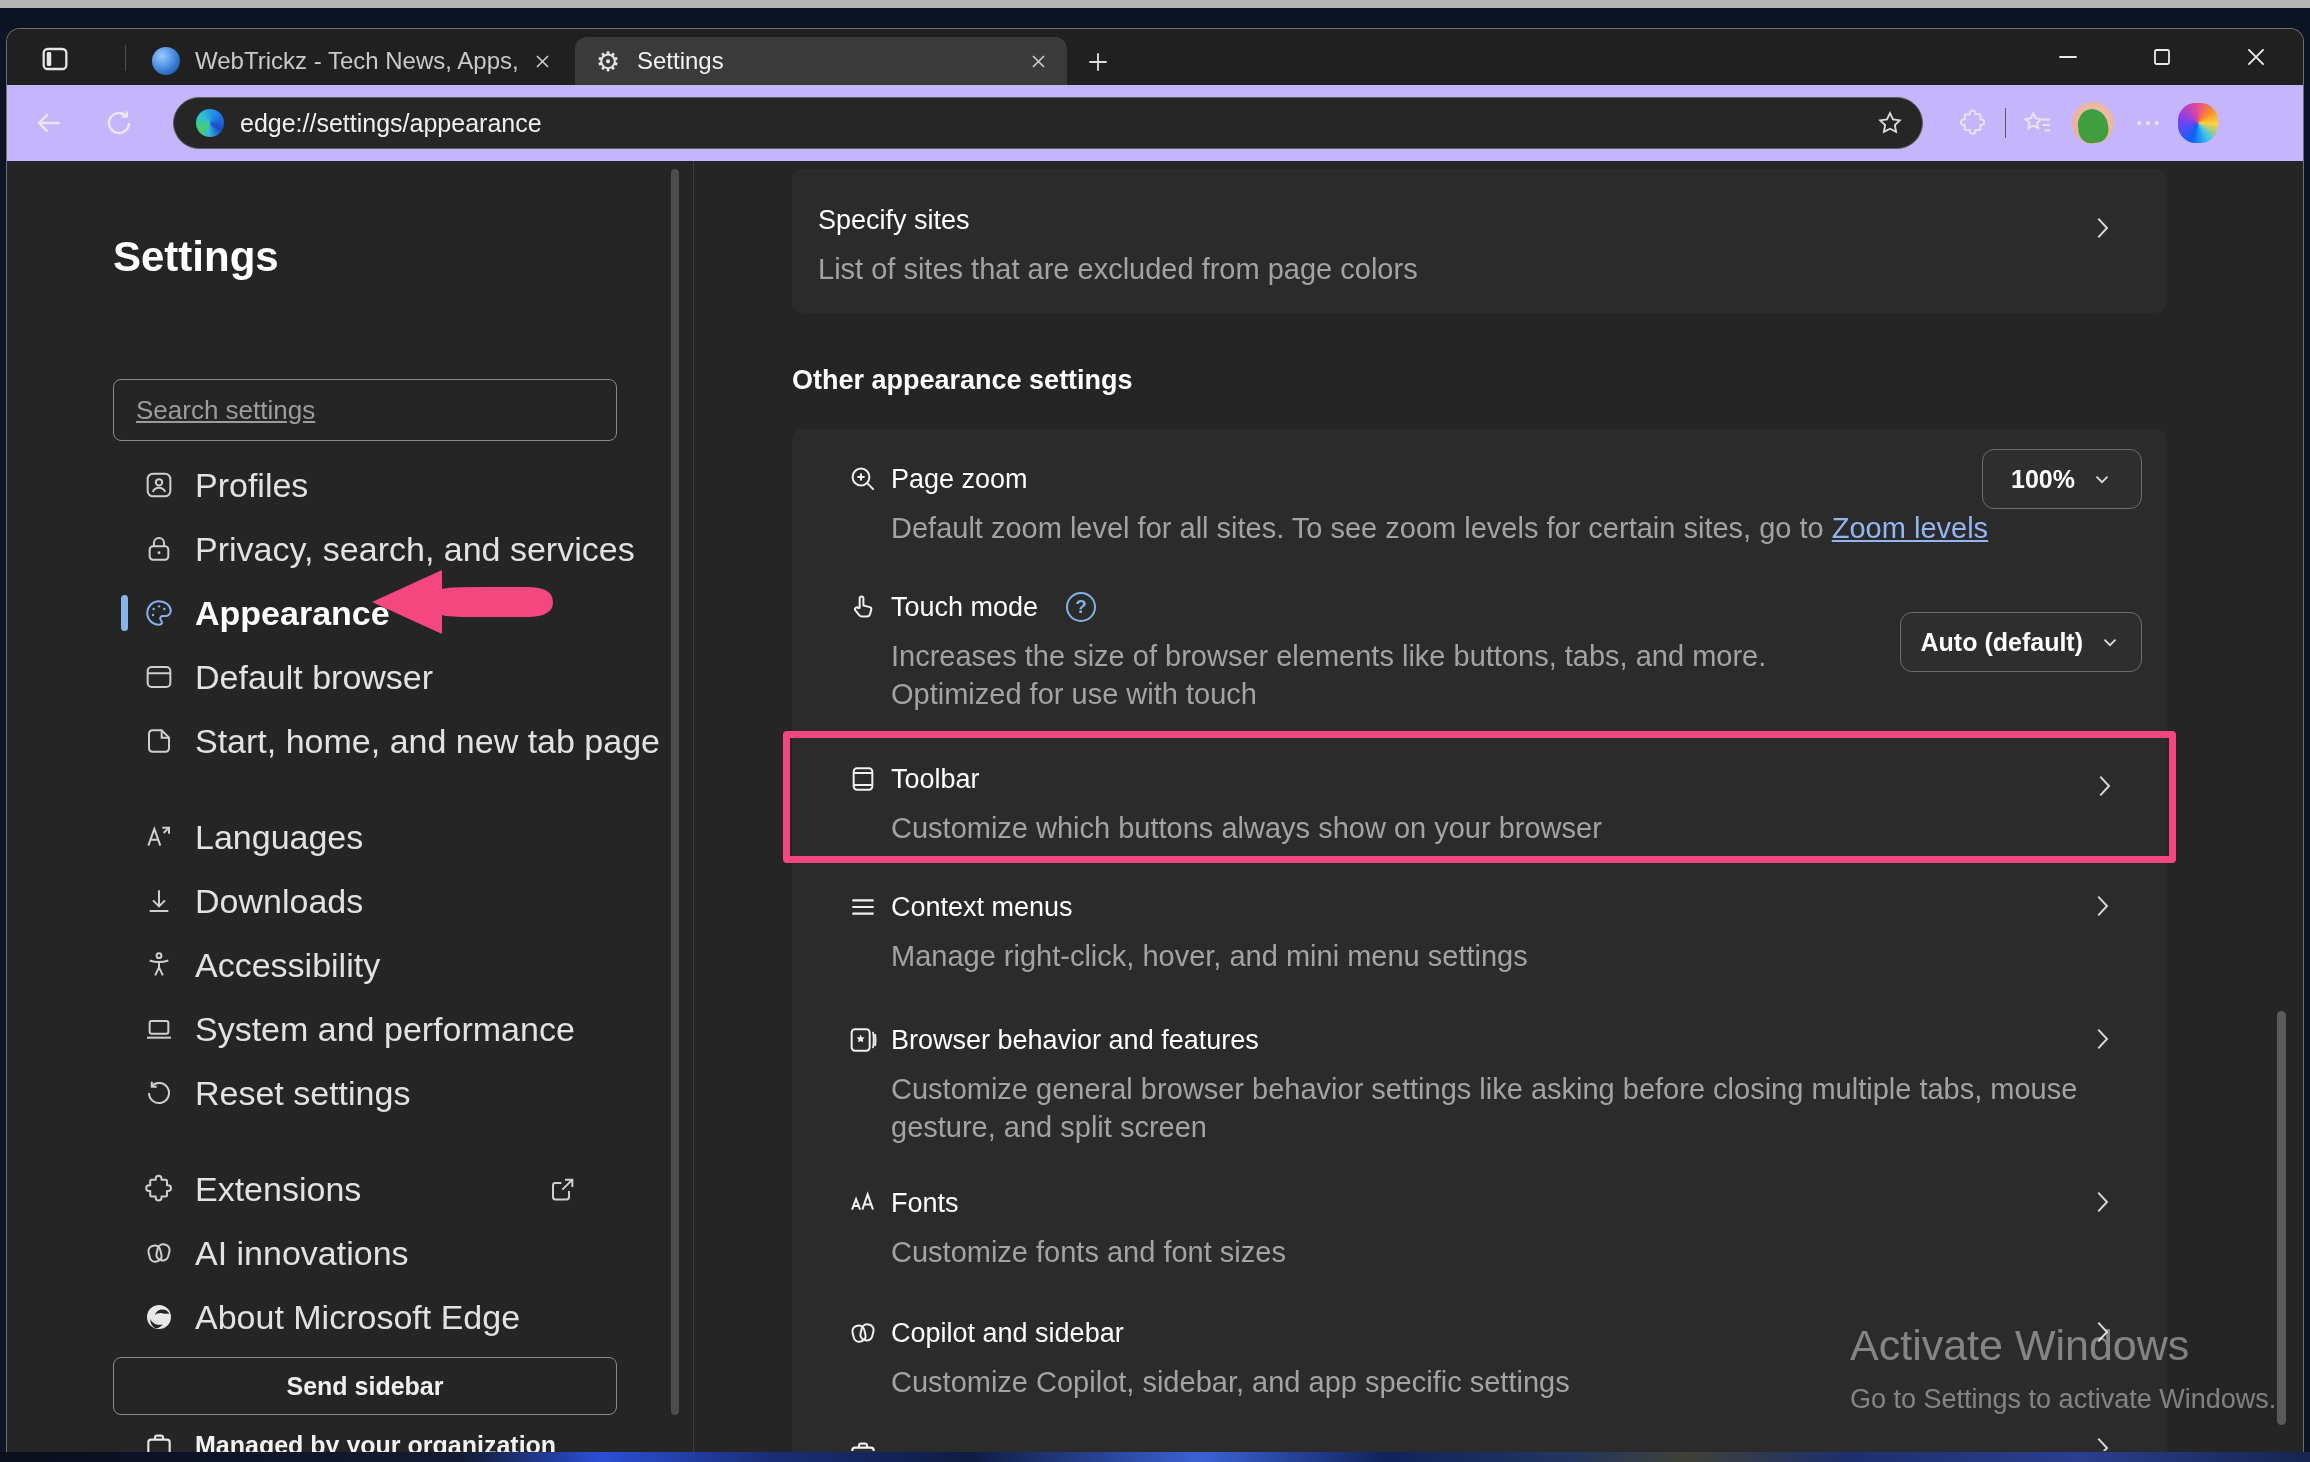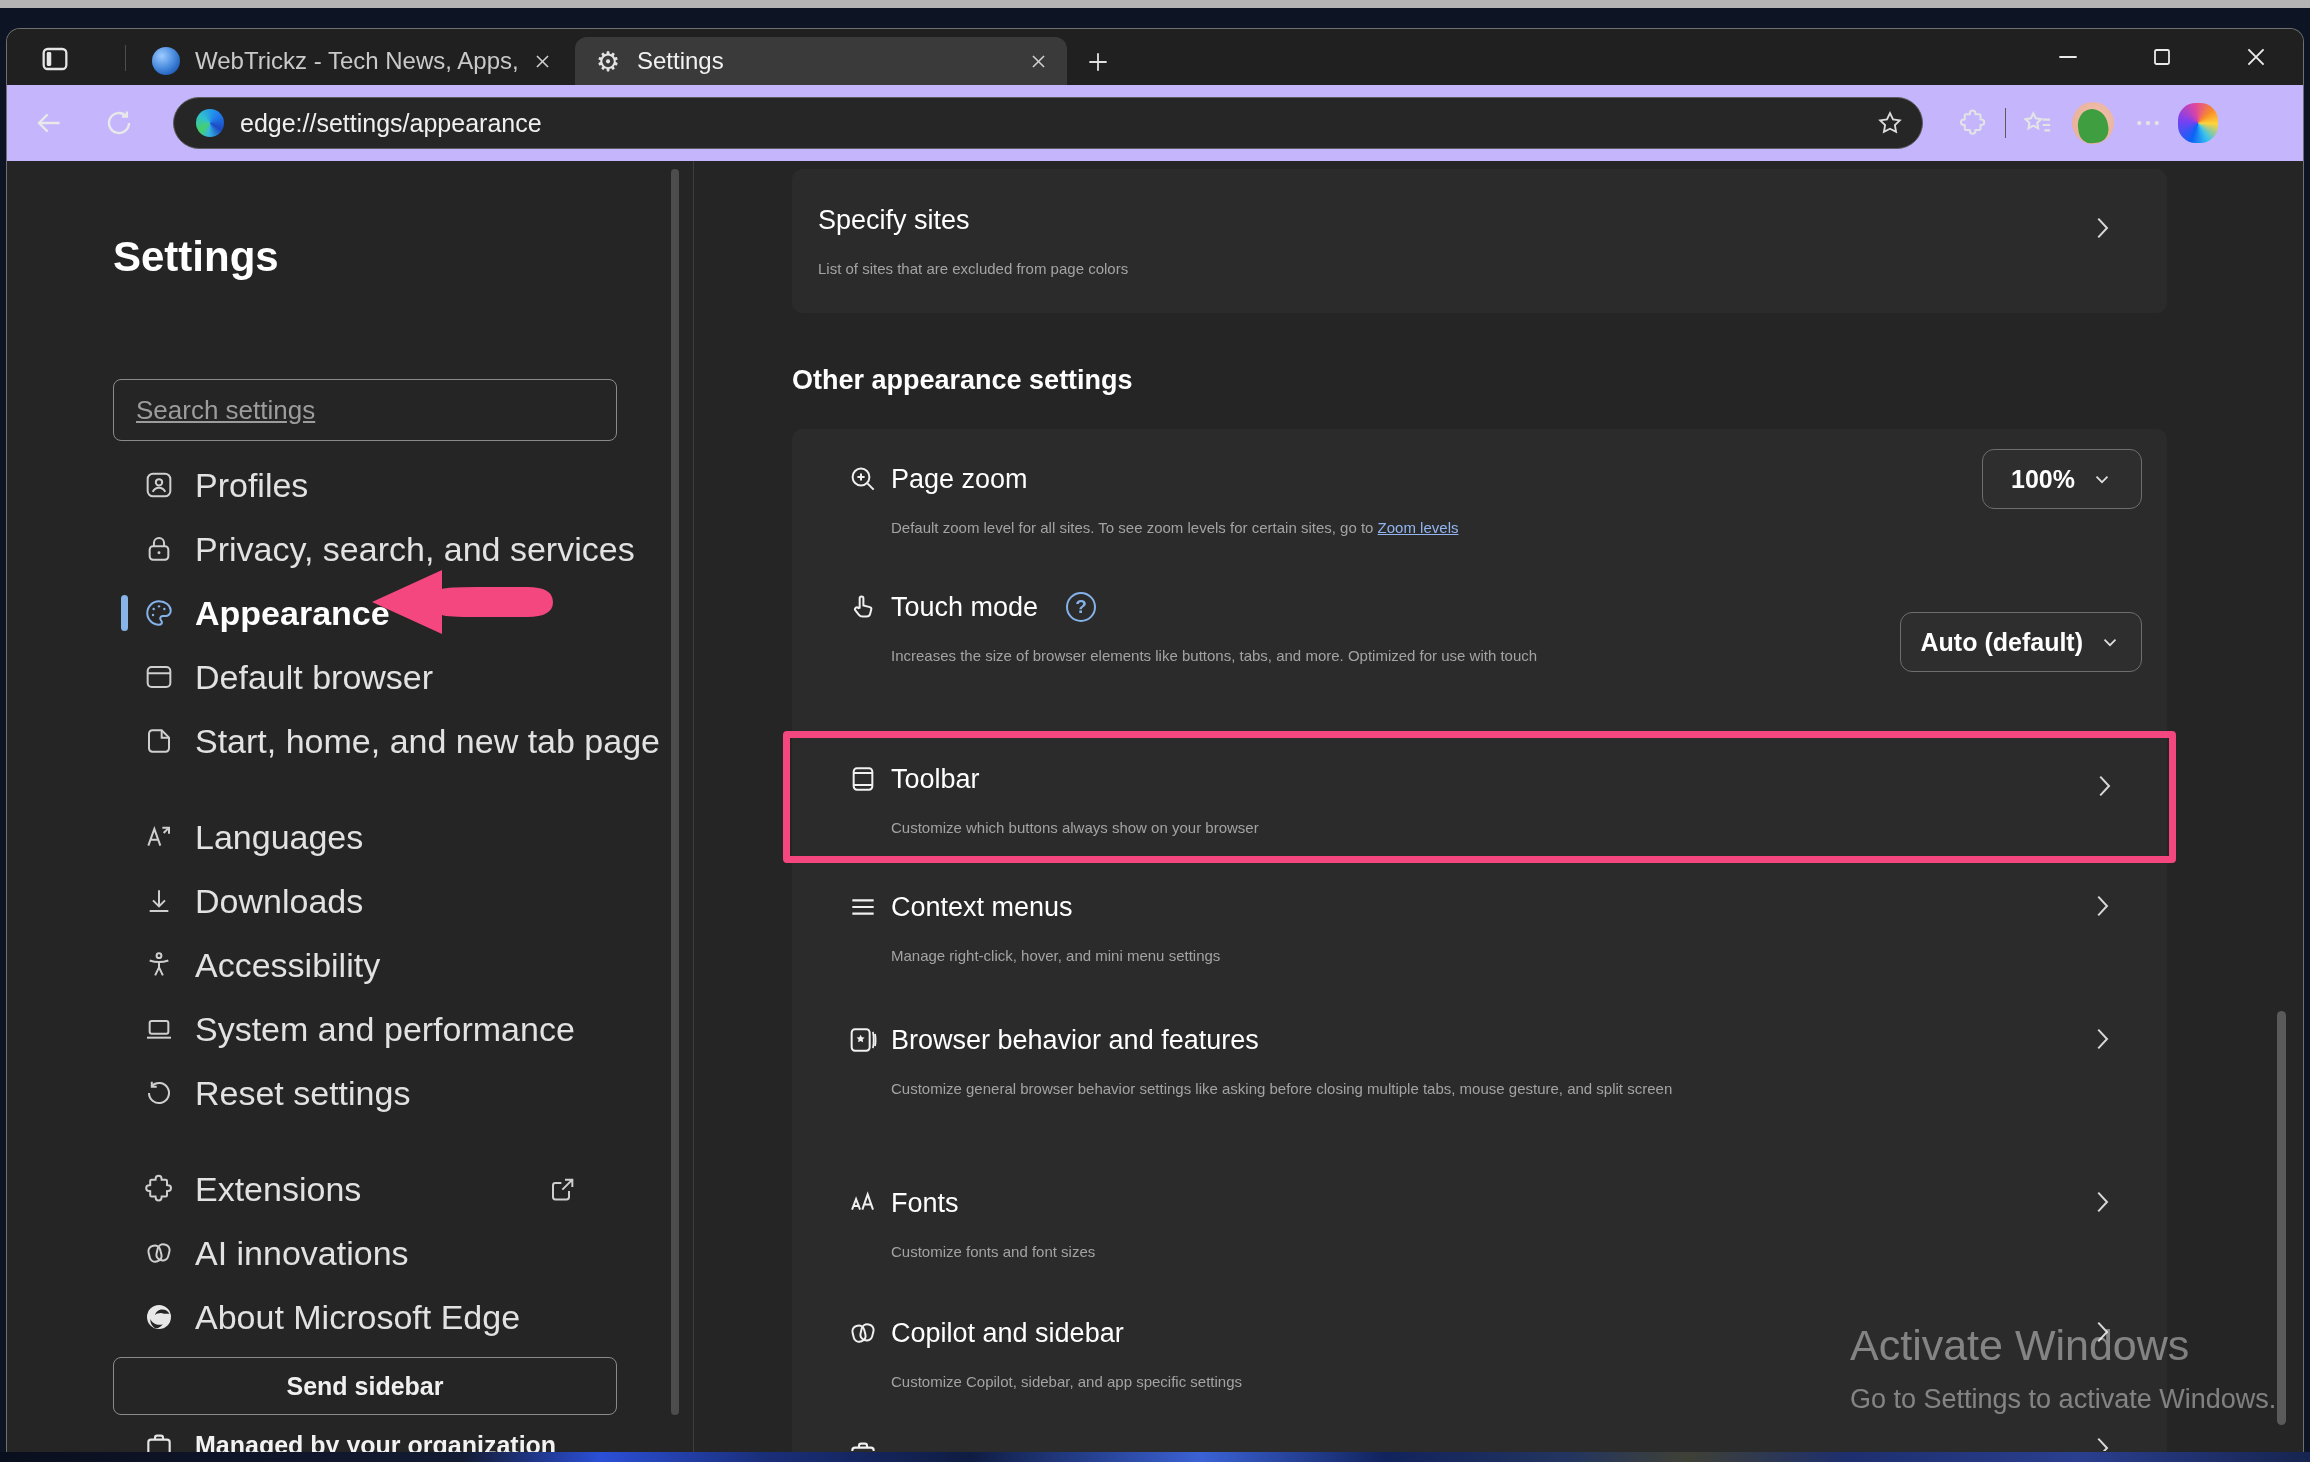--- a/index.html
+++ b/index.html
@@ -83,21 +83,21 @@
   .main-scrollthumb { position:absolute; left:1583px; top:850px; width:9px; height:414px; background:#5a5a5a; border-radius:5px; }
 
   .card { position:absolute; left:98px; width:1375px; background:#2b2b2b; border-radius:10px; }
   .card-1 { top:8px; height:144px; }
   .card-2 { top:268px; height:1024px; border-radius:10px 10px 0 0; }
 
   .row { position:relative; padding:0 25px 0 55px; }
   .row-head { display:flex; align-items:center; gap:12px; }
   .row-icon { width:32px; height:32px; color:#f0f0f0; flex:0 0 auto; display:flex; align-items:center; justify-content:center; }
   .row-title { color:#fff; font-size:27px; }
-  .row-sub { margin-left:44px; margin-top:14px; color:#a3a3a3; font-size:15px; line-height:38px; }
+  .row-sub { margin-left:44px; margin-top:14px; color:#a3a3a3; font-size:29px; line-height:38px; }
   .chevron { position:absolute; right:50px; color:#d8d8d8; }
   .dropdown { position:absolute; right:25px; height:60px; min-width:160px; padding:0 20px;
     border:1px solid #6e6e6e; border-radius:12px; background:#2e2e2e; color:#fff; font-size:25px; font-weight:600;
     display:flex; align-items:center; justify-content:center; gap:16px; }
   .link { color:#93b6f2; text-decoration:underline; }
   .help-badge { margin-left:16px; width:30px; height:30px; border-radius:50%; border:2px solid #85b2e8;
     color:#85b2e8; font-size:19px; font-weight:700; display:flex; align-items:center; justify-content:center; }
 
   
   .r-specify { padding:36px 25px 0 26px; }

